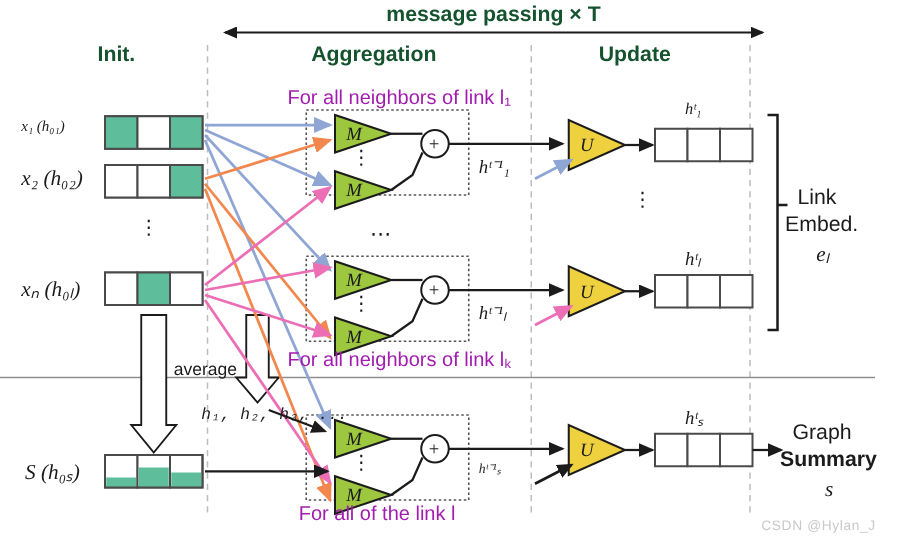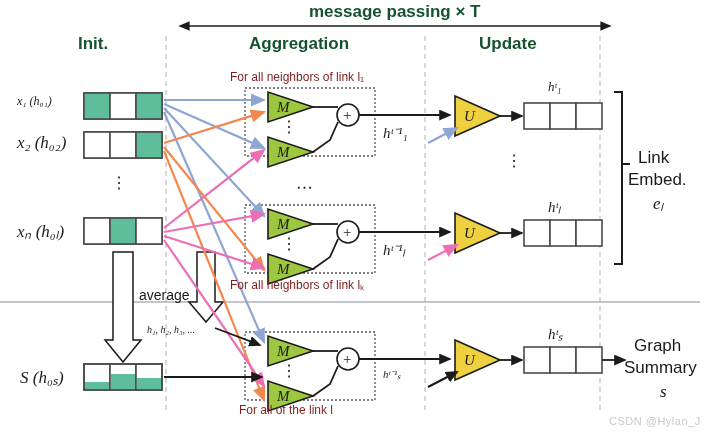--- a/index.html
+++ b/index.html
@@ -2,21 +2,21 @@
 <html><head>
 <meta charset="utf-8">
 <style>
   html,body{margin:0;padding:0;background:#ffffff;}
   body{width:720px;height:436px;position:relative;overflow:hidden;
        font-family:"Liberation Sans", sans-serif; color:#1b1b1b;}
   #stage{position:absolute;left:0;top:0;width:720px;height:436px;}
   svg{position:absolute;left:0;top:0;width:720px;height:436px;overflow:visible;}
   .lbl{position:absolute;white-space:nowrap;}
   .colhead{font-size:17px;color:#14532d;font-weight:bold;}
-  .small{font-size:12px;color:#7f1d1d;}
+  .small{font-size:16px;color:#a21caf;}
   .mathi{font-style:italic;font-family:"Liberation Serif", serif;color:#1b1b1b;}
   .side{font-size:17px;color:#1b1b1b;text-align:center;line-height:1.12;}
   .wm{font-size:11px;color:#c9c9c9;letter-spacing:.5px;}
   .tri-letter{font-family:"Liberation Serif", serif;font-style:italic;font-size:15px;fill:#1b1b1b;}
   .plus{font-family:"Liberation Serif", serif;font-size:15px;fill:#1b1b1b;}
   .dots{position:absolute;color:#1b1b1b;font-size:16px;line-height:.62;text-align:center;}
 </style>
 </head>
 <body>
 
@@ -222,21 +222,21 @@
 
   <div class="lbl mathi" style="left:17px;top:94px;font-size:12px;">x₁ (h₀₁)</div>
   <div class="lbl mathi" style="left:17px;top:133px;font-size:17px;">x₂ (h₀₂)</div>
   <div class="lbl mathi" style="left:17px;top:219px;font-size:17px;">xₙ (h₀ₗ)</div>
   <div class="dots" style="left:110px;top:178px;width:18px;">⋮</div>
 
   <div class="lbl mathi" style="left:20px;top:365px;font-size:17px;">S (h₀ₛ)</div>
 
   <div class="lbl" style="left:139px;top:287px;font-size:14px;text-align:center;">average</div>
 
-  <div class="lbl mathi" style="left:147px;top:324px;font-size:10px;">h₁, h₂, h₃, ...</div>
+  <div class="lbl mathi" style="left:161px;top:324px;font-size:13px;font-family:Liberation Mono, monospace;">h₁, h₂, h₃, ...</div>
 
   <div class="lbl small" style="left:230px;top:70px;">For all neighbors of link l₁</div>
   <div class="lbl small" style="left:239px;top:403px;">For all of the link l</div>
   <div class="lbl small" style="left:230px;top:276px;">For all neighbors of link lₖ</div>
 
   <div class="dots" style="left:281px;top:122px;width:16px;">⋮</div>
   <div class="dots" style="left:281px;top:239px;width:16px;">⋮</div>
   <div class="dots" style="left:281px;top:366px;width:16px;">⋮</div>
 
   <div class="lbl" style="left:296px;top:177px;font-size:17px;">⋯</div>
@@ -249,18 +249,18 @@
   <div class="lbl mathi" style="left:548px;top:196px;font-size:15px;text-align:right;">hᵗₗ</div>
   <div class="lbl mathi" style="left:548px;top:323px;font-size:15px;">hᵗₛ</div>
 
   <div class="dots" style="left:505px;top:156px;width:18px;">⋮</div>
 
   <div class="lbl side" style="left:638px;top:148px;">Link</div>
   <div class="lbl side" style="left:628px;top:170px;">Embed.</div>
   <div class="lbl side mathi" style="left:653px;top:194px;">eₗ</div>
 
   <div class="lbl side" style="left:634px;top:336px;">Graph</div>
-  <div class="lbl side" style="left:624px;top:358px;">Summary</div>
+  <div class="lbl side" style="left:624px;top:358px;font-weight:bold;">Summary</div>
   <div class="lbl side mathi" style="left:660px;top:382px;">s</div>
 
   <div class="lbl wm" style="left:609px;top:415px;">CSDN @Hylan_J</div>
 
 </div>
 
 </body></html>

